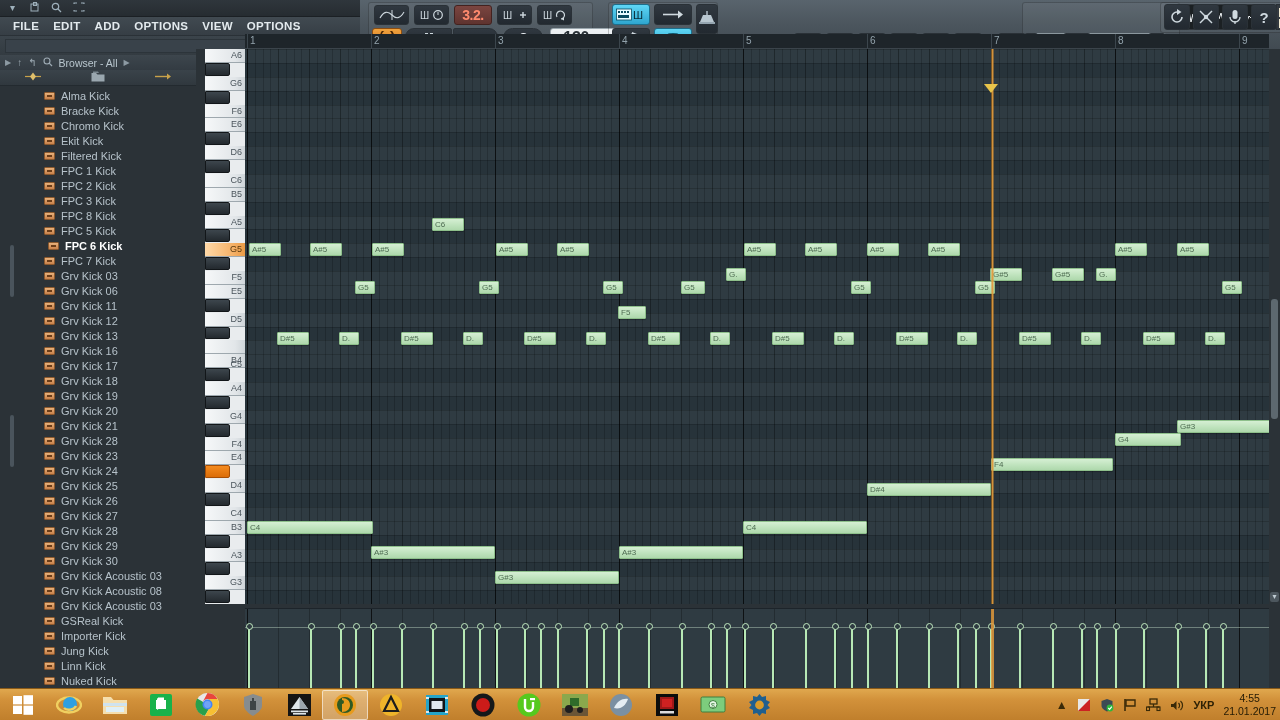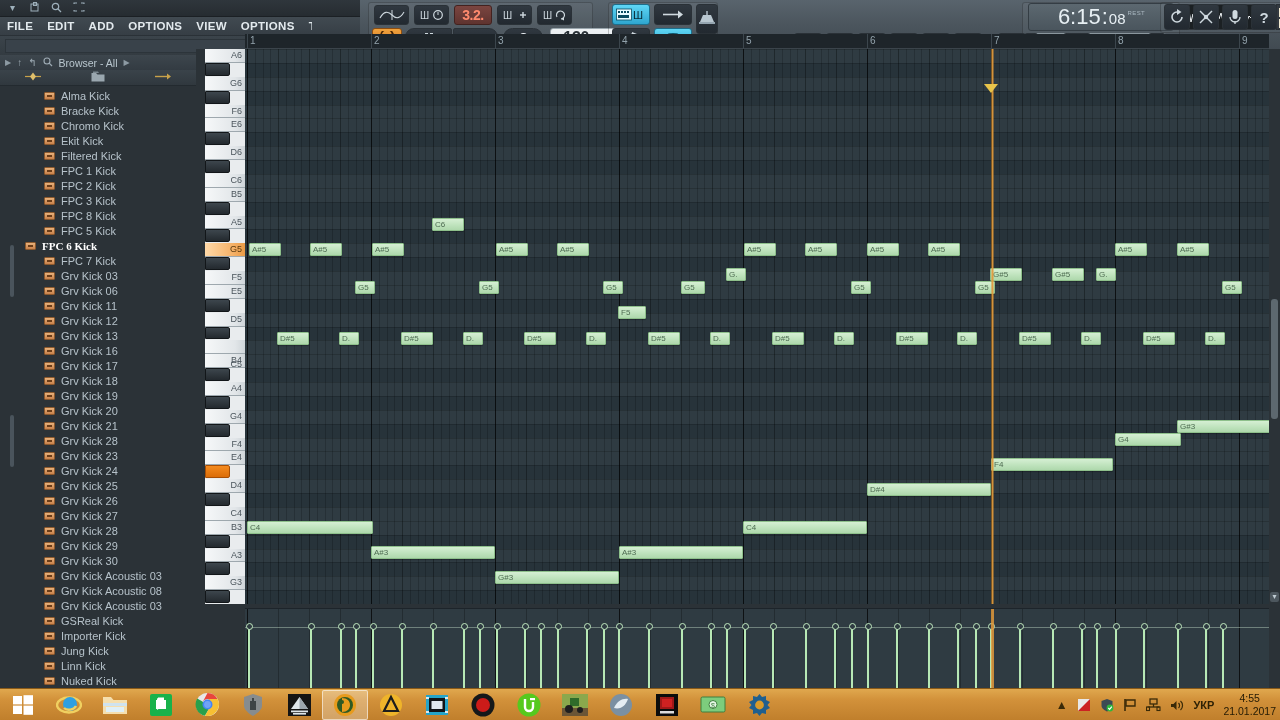--- a/index.html
+++ b/index.html
@@ -23,21 +23,21 @@
   .tb-title {
     position:absolute; left:0; top:0; width:1280px; height:17px; line-height:17px;
     text-align:center; color:#cfd9df; font-size:11px; letter-spacing:.2px; pointer-events:none;
   }
   .tb-right { position:absolute; right:6px; top:1px; display:flex; gap:9px; align-items:center; }
 
   
   .menubar {
     position:absolute; left:0; top:17px; width:312px; height:18px;
     background: linear-gradient(180deg,#414a51 0%, #363e45 100%);
-    display:flex; align-items:center; gap:0;
+    display:flex; align-items:center; padding-left:6px; gap:0;
   }
   .menuitem {
     color:#e3eaee; font-size:11.5px; font-weight:bold; padding:0 7px; line-height:18px;
     letter-spacing:.3px; cursor:default;
   }
 
   .menubar-fill {
     position:absolute; left:312px; top:17px; width:48px; height:18px;
     background: linear-gradient(180deg,#414a51 0%, #363e45 100%);
   }
@@ -127,21 +127,21 @@
   }
   .bt-ico { color:#c9a24a; font-size:10px; }
   .browser-list {
     position:absolute; left:0; top:31px; width:196px; height:602px;
     background:#2b3237; overflow:hidden; padding-top:2px;
   }
   .bl-item {
     height:15px; display:flex; align-items:center; gap:6px; padding-left:44px;
     color:#b6c2ca; font-size:11px; white-space:nowrap;
   }
-  .bl-item.sel { color:#ffffff; font-weight:bold; padding-left:25px;font-family:Liberation Serif, serif; }
+  .bl-item.sel { color:#ffffff; font-weight:bold; padding-left:48px; }
   .bl-ico {
     width:11px; height:8px; background:linear-gradient(180deg,#e8b27c 0%, #c9814a 100%);
     border:1px solid #8d5a2e; border-radius:1px; flex:0 0 auto;
     display:flex; align-items:center; justify-content:center;
   }
   .bl-ico:after { content:""; width:5px; height:2px; background:#6b3d18; }
   .browser-scroll {
     position:absolute; left:10px; top:190px; width:4px; height:52px;
     background:#4a545c; border-radius:2px;
   }
@@ -446,26 +446,20 @@
           <rect x="0.5" y="7.5" width="3" height="4.2" rx="1.2" fill="#b9c6ce"></rect>
           <rect x="10.5" y="7.5" width="3" height="4.2" rx="1.2" fill="#b9c6ce"></rect>
         </svg>
     </div>
     <div class="btn3d dark" style="left:254px; top:34px; width:104px; height:18px; justify-content:flex-start; padding-left:8px;">
       <span style="color:#dbe4e9; font-size:11.5px; font-weight:bold;">Line</span>
       <span style="position:absolute; right:5px; color:#b9c6ce; font-size:8px;">▶</span>
     </div>
 
     <div class="panel" style="left:662px; top:2px; width:158px; height:51px;"></div>
-    <div class="clock">
-      <span class="h">6:15</span>
-      <span style="color:#e8f0f4;font-size:22px;">:</span>
-      <span class="s">08</span>
-      <span class="sup">REST</span>
-    </div>
     <div class="btn3d dark" style="left:664px; top:33px; width:14px; height:19px;">
       <span style="font-size:7px;">▶</span>
     </div>
     <div class="patternsel">
       <span>Pattern 1</span>
     </div>
     <div class="btn3d dark" style="left:788px; top:33px; width:18px; height:19px;">
       <span style="font-size:13px;">+</span>
     </div>
 

